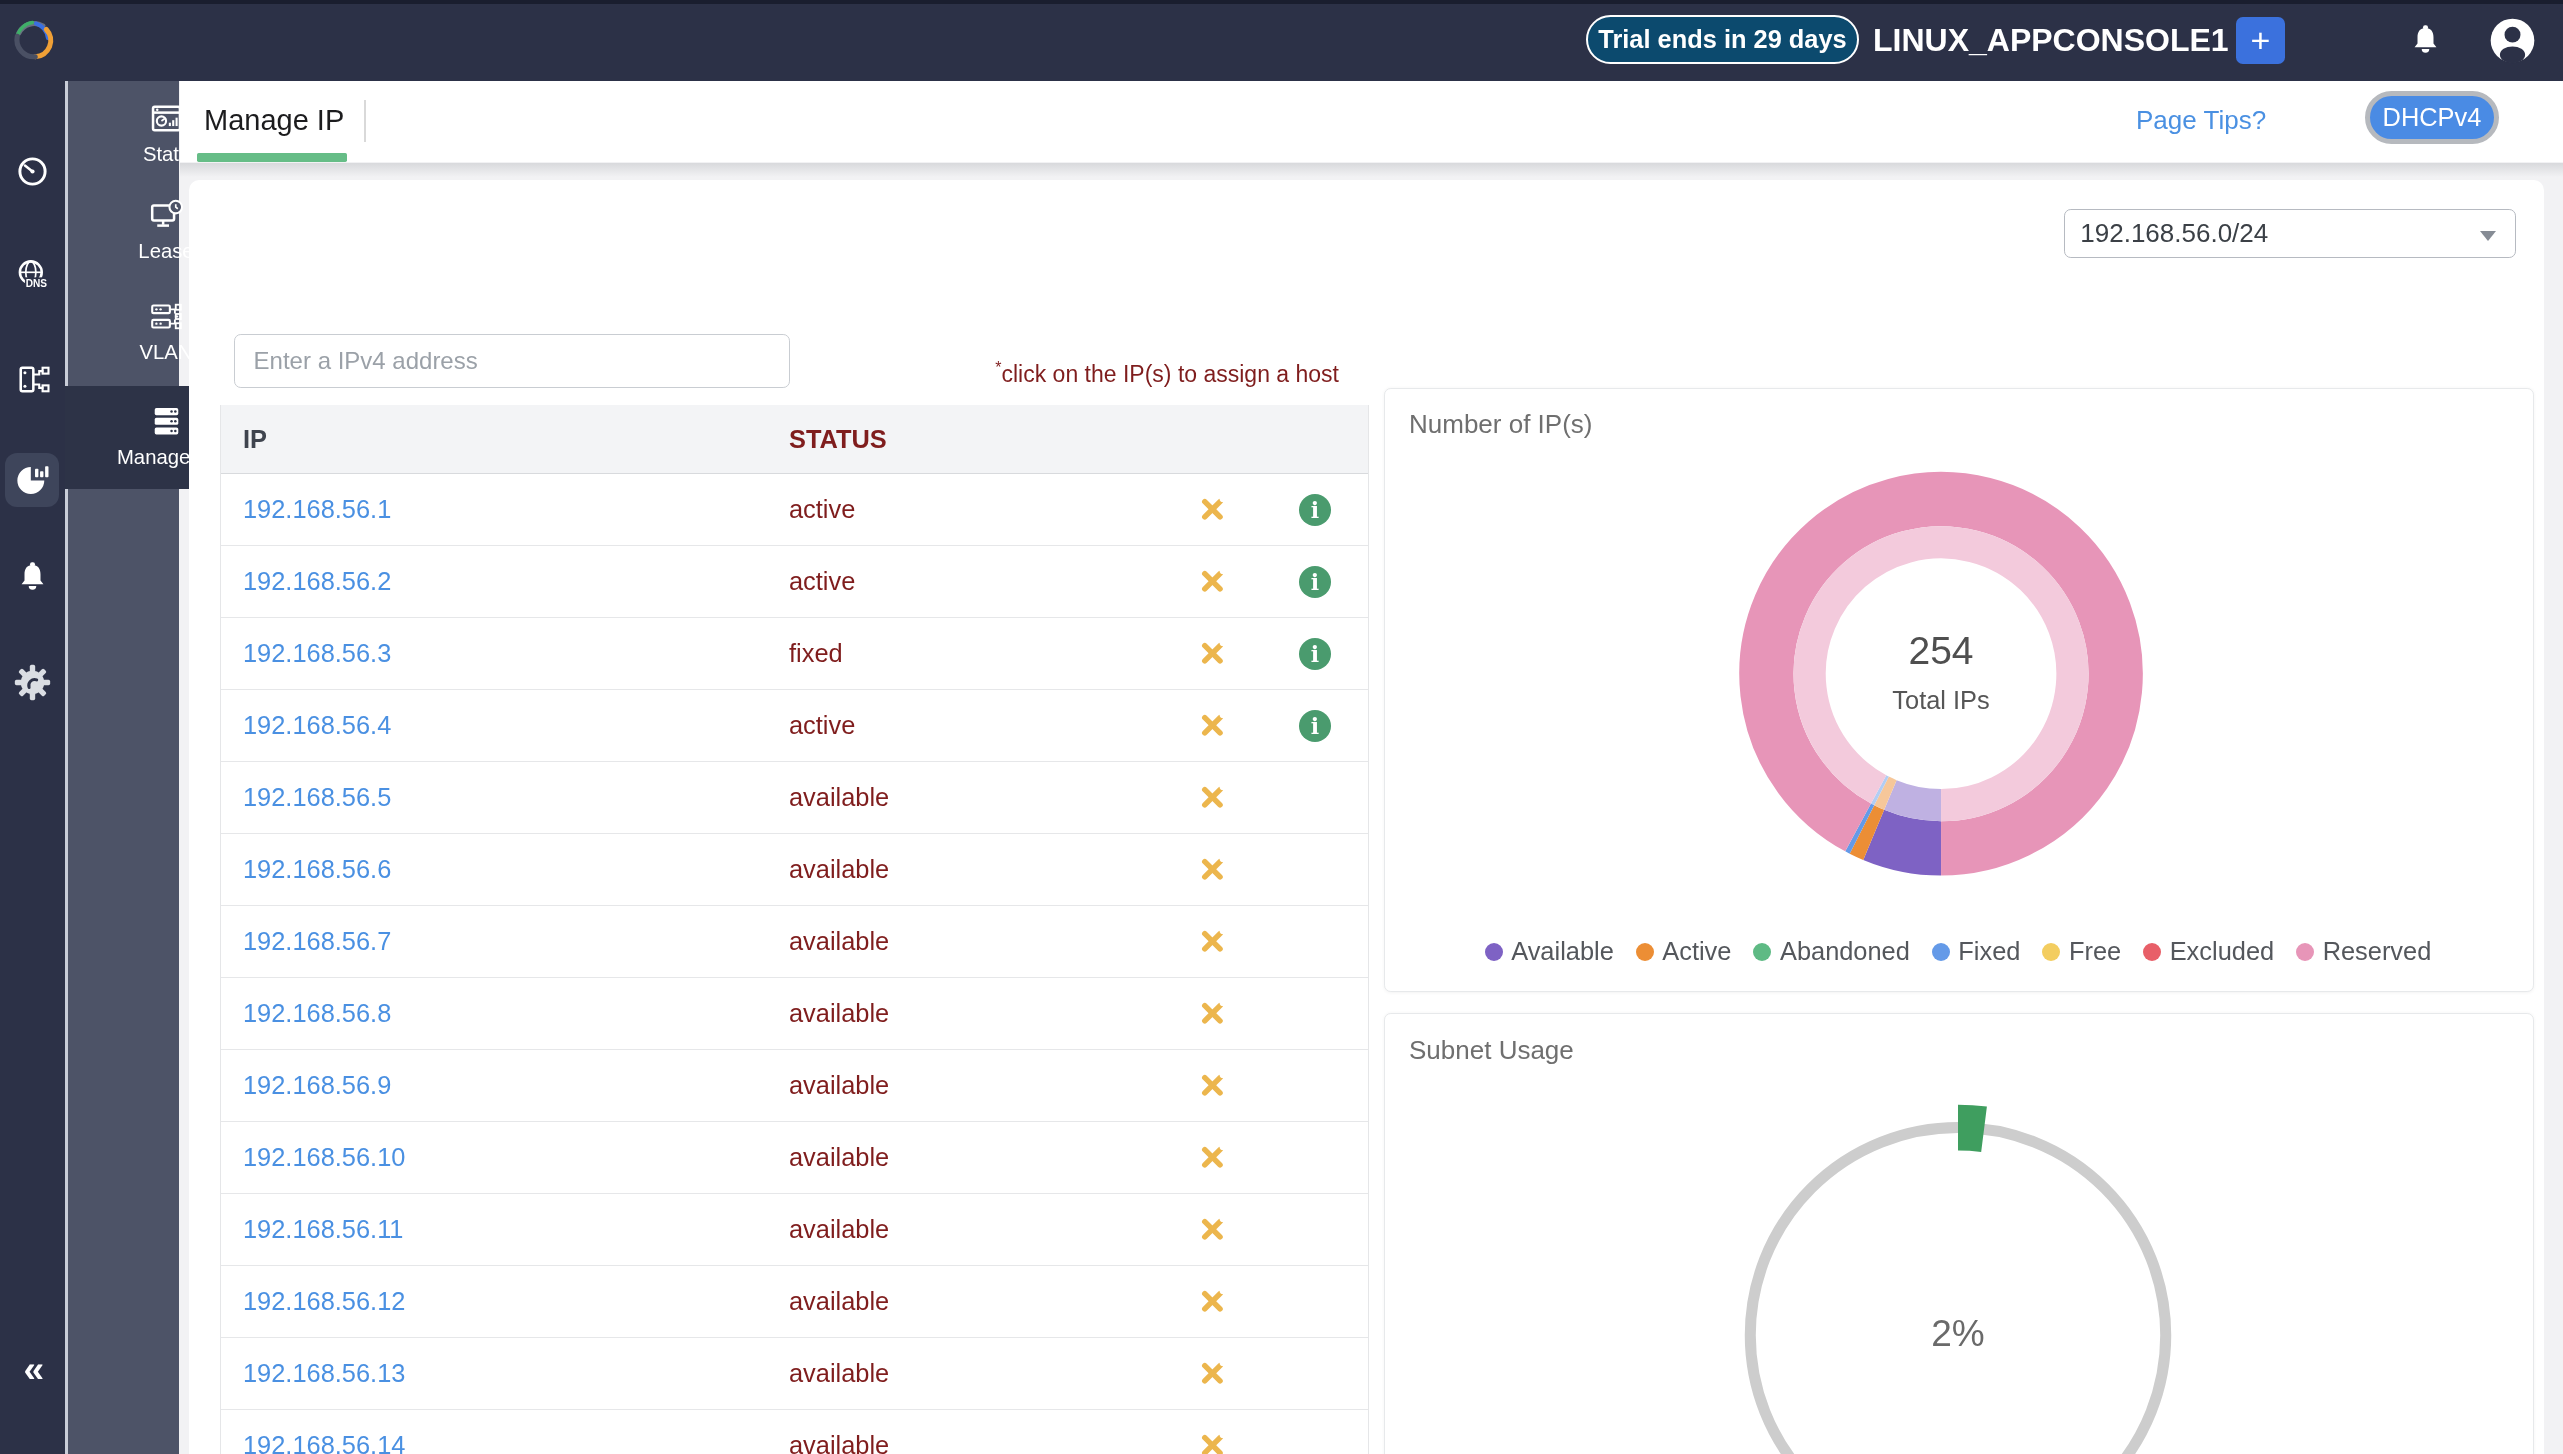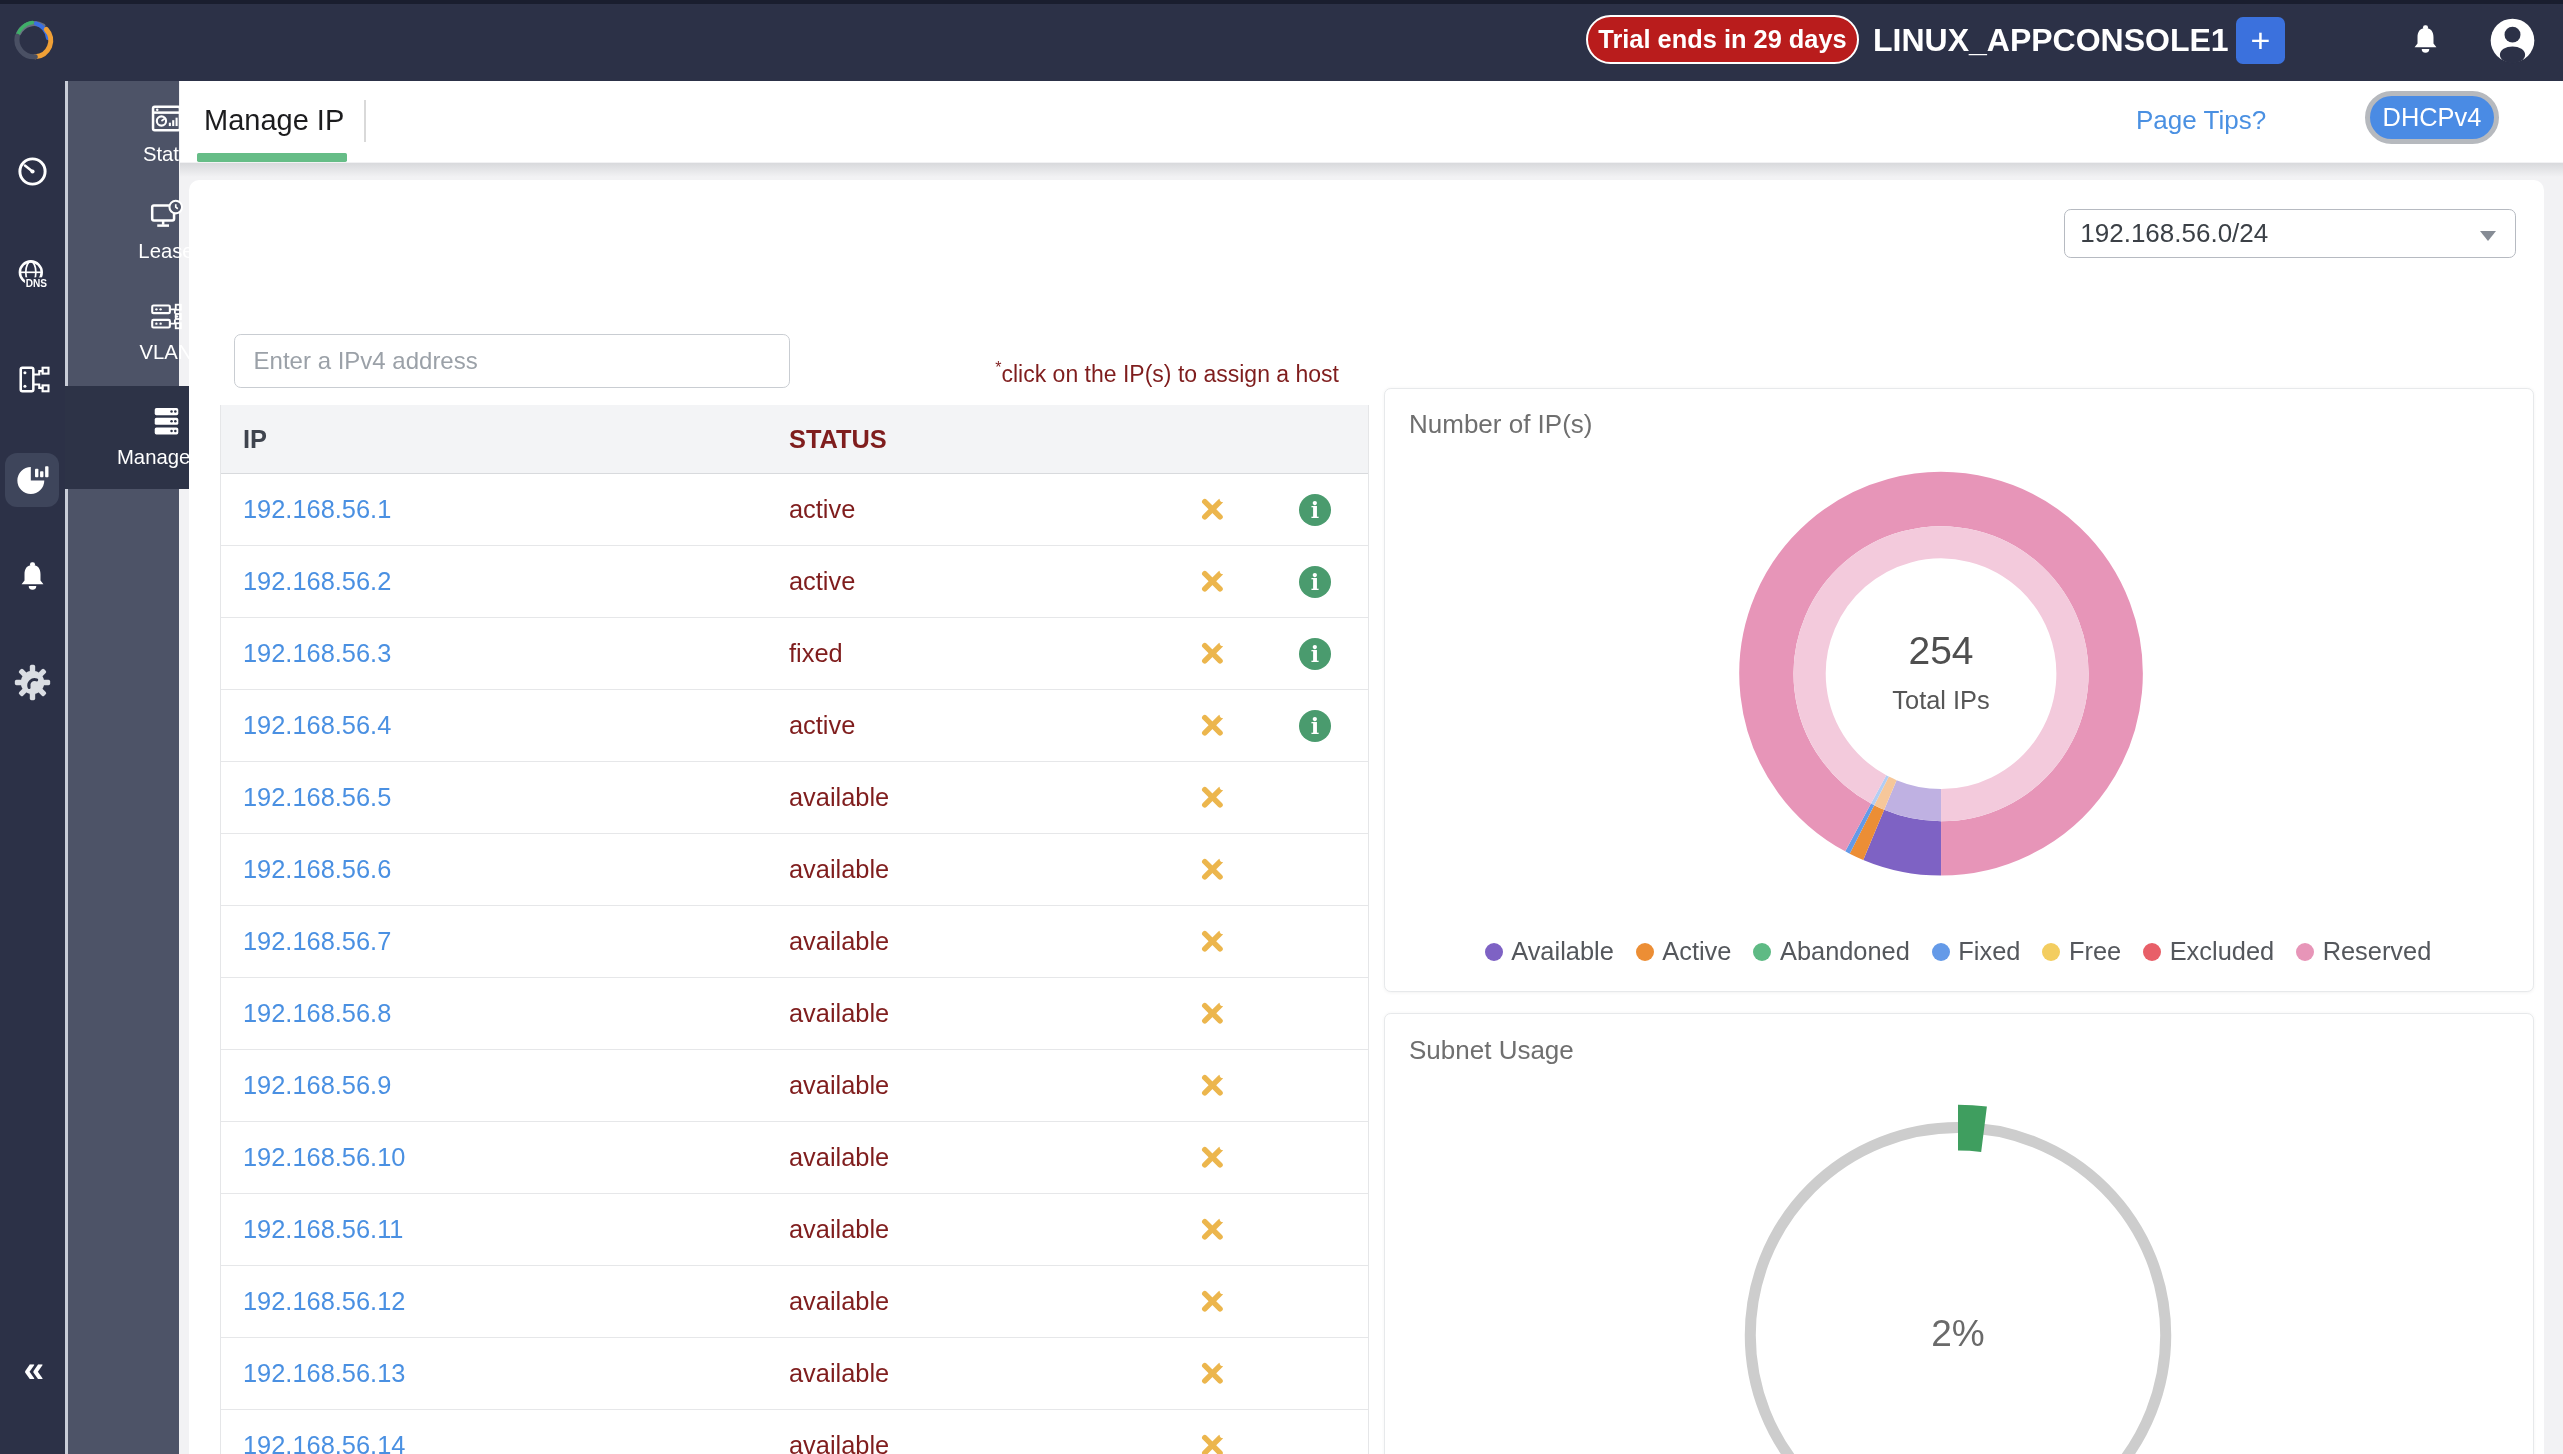--- a/index.html
+++ b/index.html
@@ -3,21 +3,21 @@
 <meta charset="utf-8">
 <style>
   html,body{margin:0;padding:0;background:#f2f2f4;}
   .stage{position:relative;width:2563px;height:1454px;overflow:hidden;background:#f2f2f4;
          font-family:"Liberation Sans",sans-serif;}
   .abs{position:absolute;}
 
   
   .topbar{left:0;top:0;width:2563px;height:81px;background:#2c3147;}
   .topstrip{left:0;top:0;width:2563px;height:4.2px;background:#1a1e2f;}
-  .trial-pill{left:1586px;top:15.3px;width:273px;height:49px;background:#b91c1c;border:2.5px solid #ffffff;
+  .trial-pill{left:1586px;top:15.3px;width:273px;height:49px;background:#0c4a6e;border:2.5px solid #ffffff;
               border-radius:27px;color:#fff;font-size:25.4px;font-weight:bold;display:flex;align-items:center;
               justify-content:center;box-sizing:border-box;cursor:pointer;}
   .hostname{left:1873px;top:0;height:81px;display:flex;align-items:center;gap:8px;color:#fff;
             font-size:32px;font-weight:600;}
   .plus-btn{left:2236px;top:17px;width:49px;height:47px;background:#3b71dd;border-radius:6.8px;color:#fff;
             font-size:34px;display:flex;align-items:center;justify-content:center;cursor:pointer;}
   .bell-top{left:2407px;top:22px;width:37px;height:37px;cursor:pointer;}
   .avatar{left:2489px;top:17px;width:47px;height:47px;cursor:pointer;}
 
   

